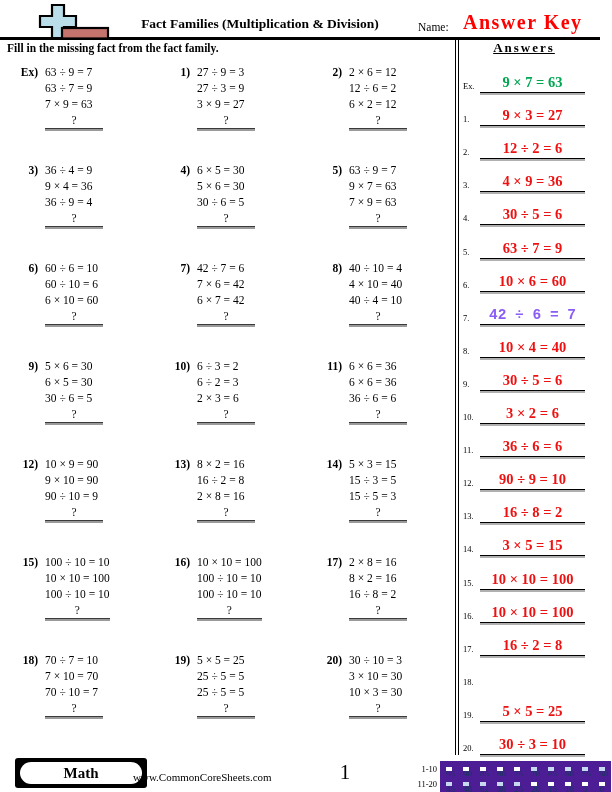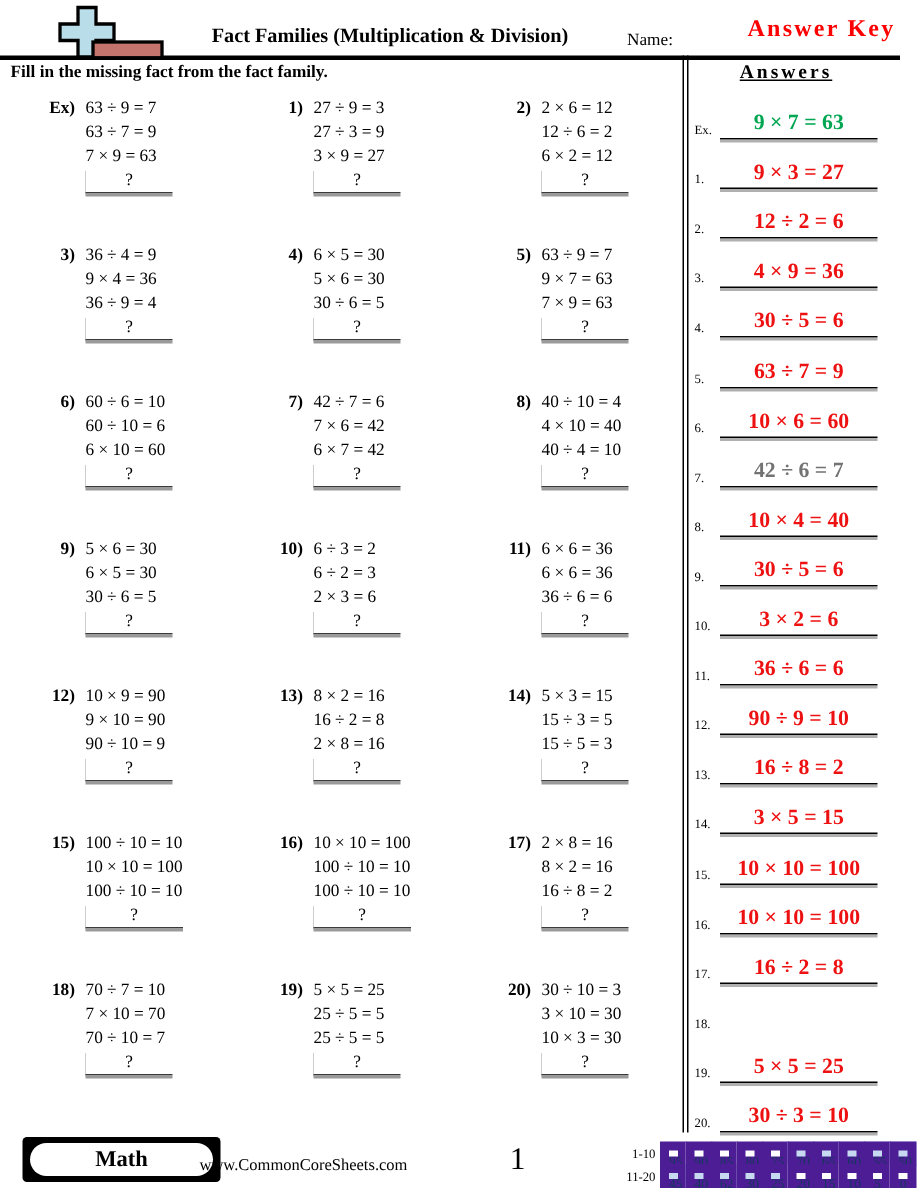--- a/index.html
+++ b/index.html
@@ -7,26 +7,26 @@
     position:relative; width:612px; height:792px; margin:0 auto;
     background:#fff; font-family:"Liberation Serif", serif; color:#000;
     overflow:hidden;
   }
   
   .header { position:absolute; top:0; left:0; right:12px; height:37px; border-bottom:3px solid #000; }
   .logo { position:absolute; left:36px; top:1px; }
   .title { position:absolute; left:110px; top:16px; width:300px; text-align:center;
            font-weight:bold; font-size:13.5px; }
   .name-label { position:absolute; left:418px; top:21px; font-size:11.5px; }
-  .answer-key { position:absolute; left:463px; top:11px; width:134px; text-align:right;
-                font-weight:bold; font-size:16px; letter-spacing:1.5px; }
+  .answer-key { position:absolute; left:463px; top:11px; width:134px; text-align:left;
+                font-weight:bold; font-size:20px; letter-spacing:1.5px; }
   
   .problems { position:absolute; left:0; top:40px; width:455px; height:715px; }
   .instruction { position:absolute; top:2px; left:7px; font-weight:bold; font-size:11.5px; }
-  .problems-grid { position:absolute; top:21px; left:12px; width:455px;
+  .problems-grid { position:absolute; top:21px; left:0; width:455px;
     display:grid; grid-template-columns:152px 152px 151px; grid-auto-rows:98px; }
   .problem { display:flex; padding-top:3px; }
   .p-num { width:38px; flex:none; text-align:right; font-weight:bold; font-size:11.5px;
            line-height:16px; padding-right:7px; }
   .p-body { font-size:11.5px; line-height:16px; }
   .p-line { white-space:nowrap; }
   .p-missing { text-align:center; border-bottom:1.8px solid #3a3a3a;
                box-shadow:0 2px 0 #9a9a9a; min-width:58px; }
   
   .answers-panel { position:absolute; left:455px; top:37px; width:139px; height:718px;
@@ -323,21 +323,21 @@
     <div class="answer-value" style="color: rgb(238, 17, 17);">63 ÷ 7 = 9</div>
   </div>
 
   <div class="answer-row">
     <div class="answer-label">6.</div>
     <div class="answer-value" style="color: rgb(238, 17, 17);">10 × 6 = 60</div>
   </div>
 
   <div class="answer-row">
     <div class="answer-label">7.</div>
-    <div class="answer-value" style="color: #737373;">42 ÷ 6 = 7</div>
+    <div class="answer-value" style="color: #8b5cf6; font-family: Liberation Mono, monospace;">42 ÷ 6 = 7</div>
   </div>
 
   <div class="answer-row">
     <div class="answer-label">8.</div>
     <div class="answer-value" style="color: rgb(238, 17, 17);">10 × 4 = 40</div>
   </div>
 
   <div class="answer-row">
     <div class="answer-label">9.</div>
     <div class="answer-value" style="color: rgb(238, 17, 17);">30 ÷ 5 = 6</div>

